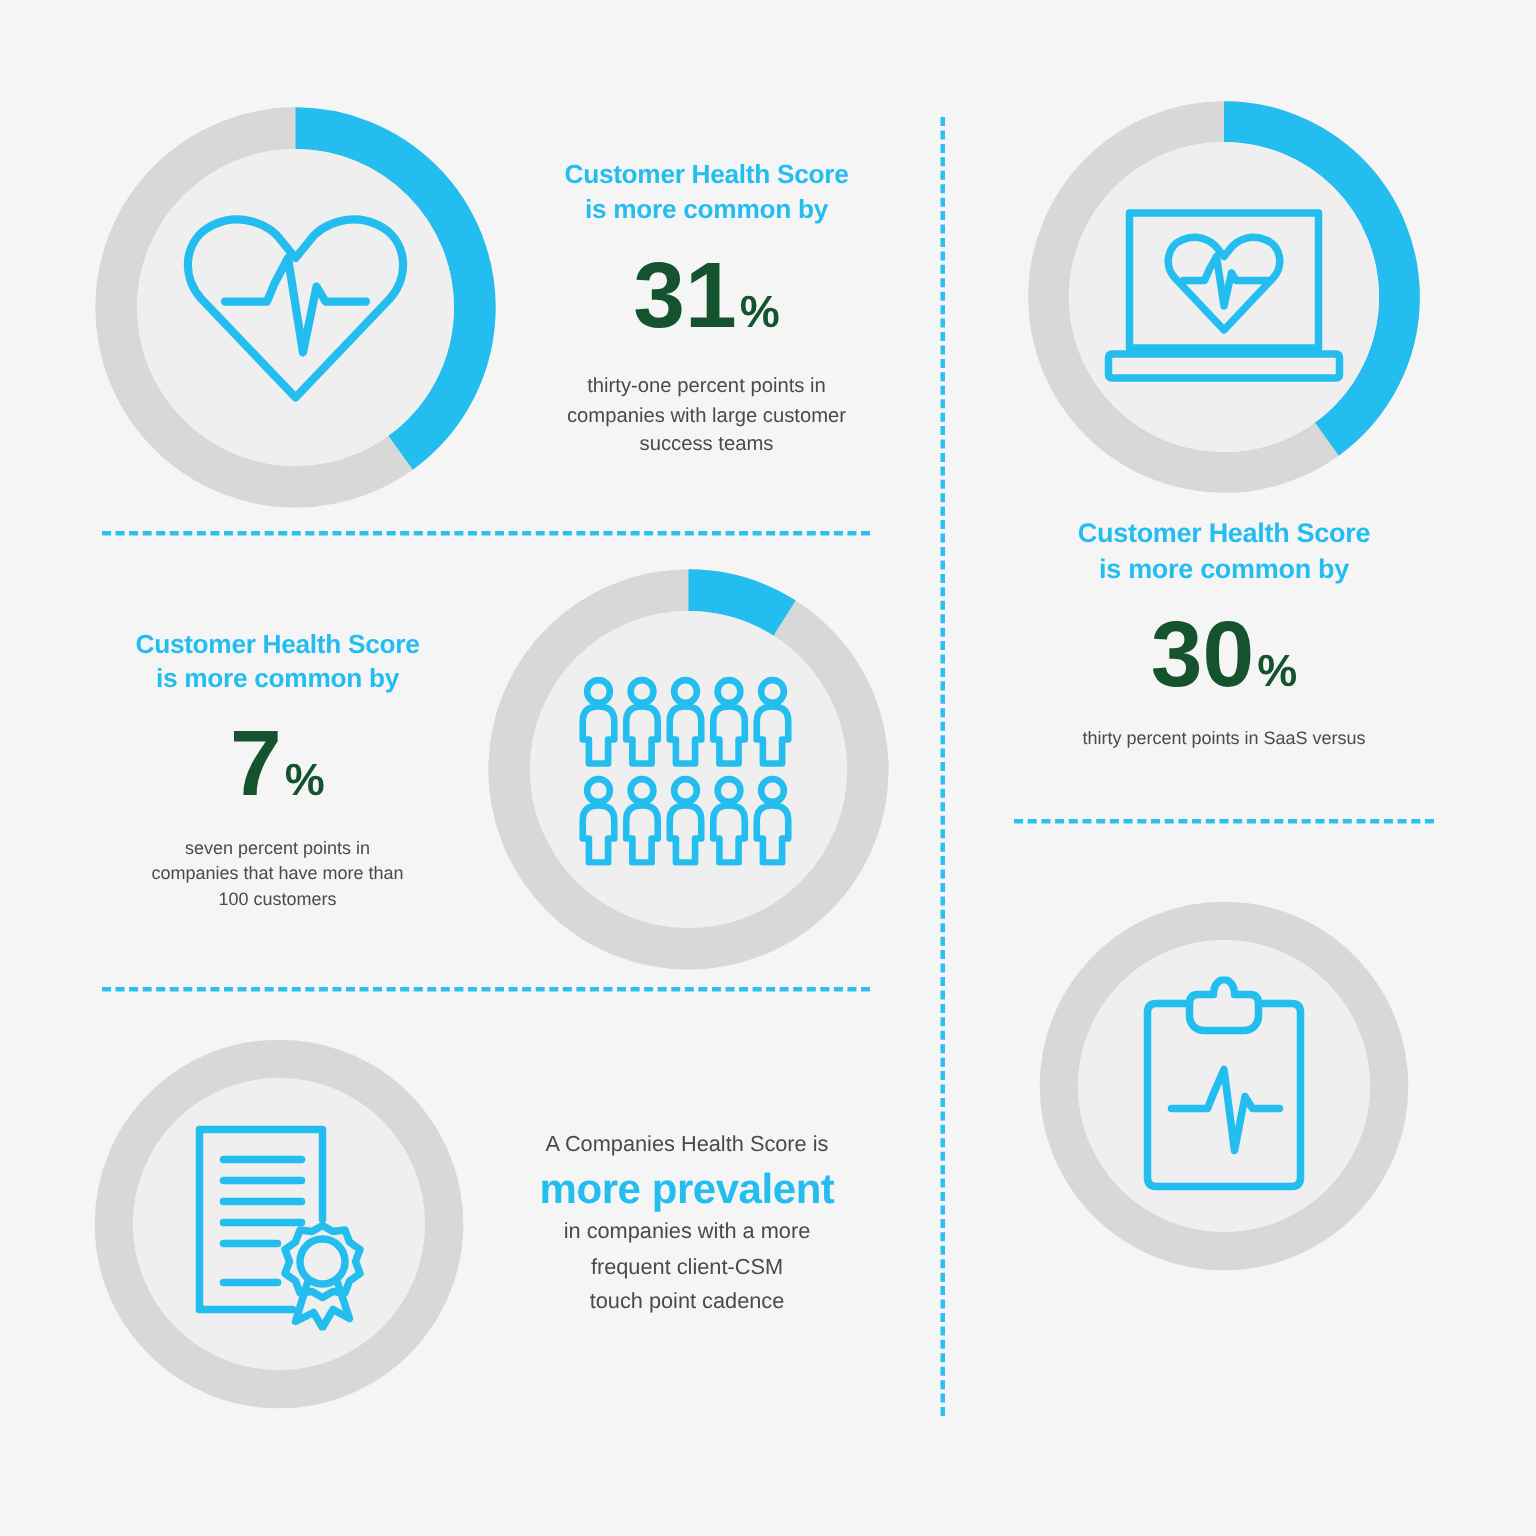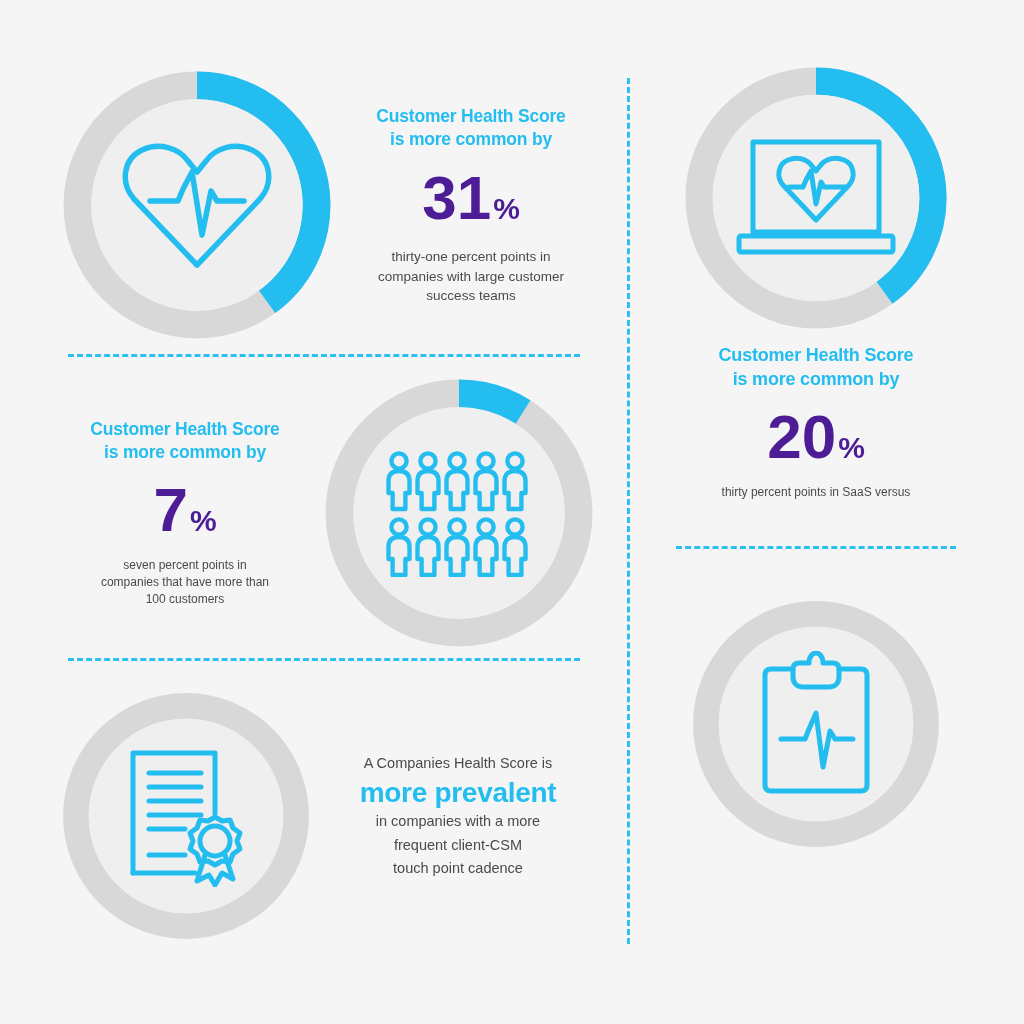--- a/index.html
+++ b/index.html
@@ -35,21 +35,21 @@
 
   
   .txt{flex:1 1 auto;text-align:center;}
   .head{
     color:#23bdf0;font-weight:bold;line-height:1.32;
     letter-spacing:-.2px;
   }
   .head .l1{display:block;}
   .head .l2{display:block;}
   .bignum{
-    color:#4c1d95;font-weight:bold;line-height:1;
+    color:#14532d;font-weight:bold;line-height:1;
     display:flex;align-items:baseline;justify-content:center;
   }
   .bignum .pct{font-weight:bold;}
   .sub{
     color:#4a4a4a;line-height:1.42;
   }
   .sub .line{display:block;}
 
   
   #panel-31 {left:58px; top:62px; width:540px; height:286px;}
@@ -268,21 +268,21 @@
           </g>
         </svg>
       </div>
     </div>
     <div class="txt">
       <div class="head">
         <span class="l1">Customer Health Score</span>
         <span class="l2">is more common by</span>
       </div>
       <div class="bignum">
-        <span>20</span>
+        <span>30</span>
           <span class="pct">%</span>
       </div>
       <div class="sub">
         <span class="line">thirty percent points in SaaS versus</span>
       </div>
     </div>
   </div>
 
   <div class="panel" id="panel-60">
     <div class="donut-wrap">

